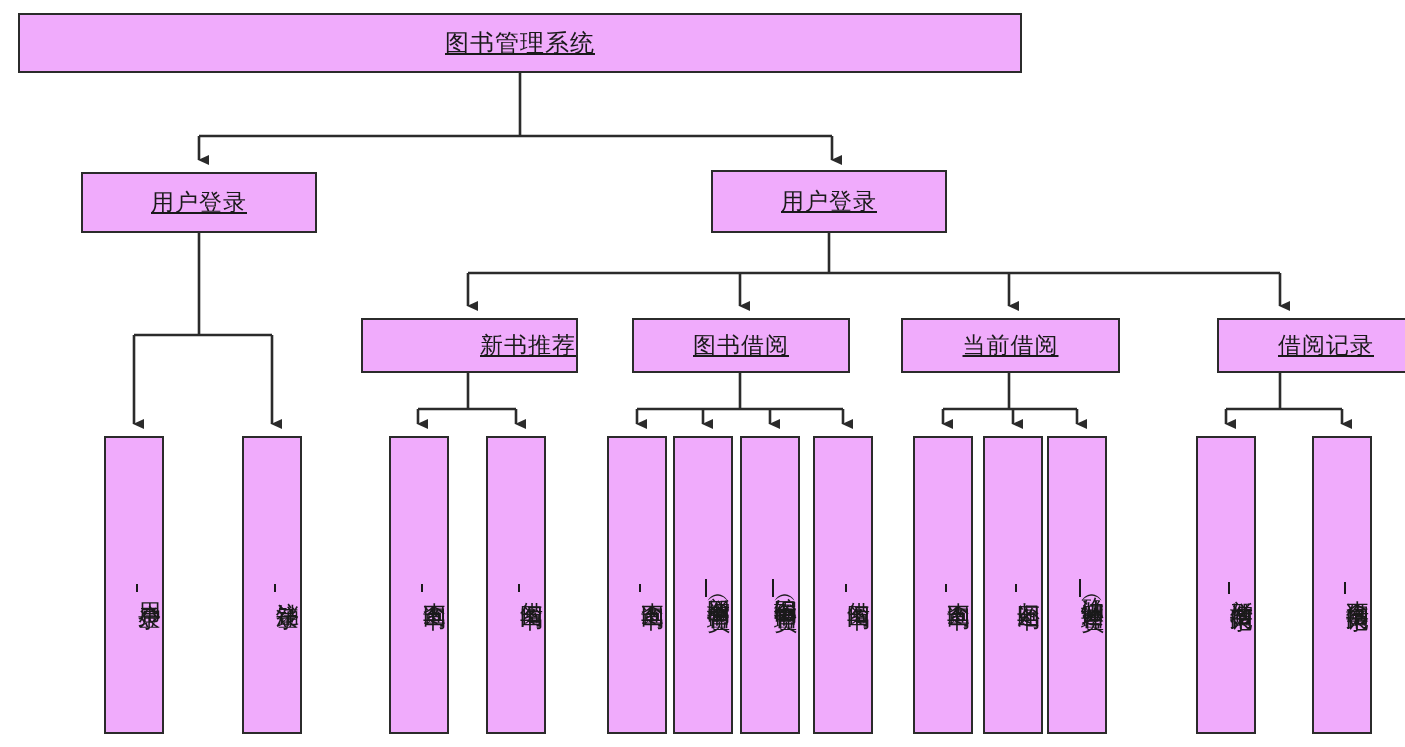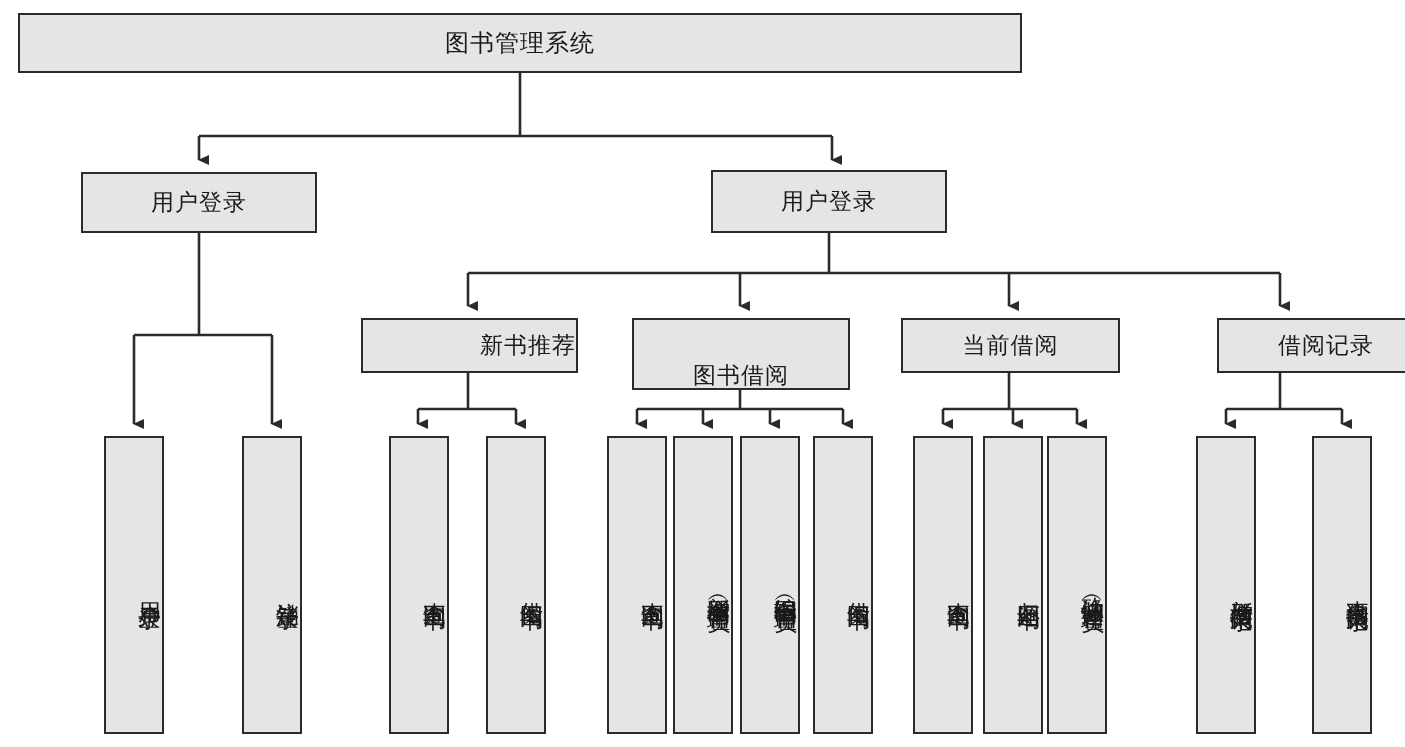--- a/index.html
+++ b/index.html
@@ -21,25 +21,26 @@
     position: absolute;
     left: 0;
     top: 0;
     width: 1405px;
     height: 747px;
   }
   .node {
     position: absolute;
     box-sizing: border-box;
     border: 2.5px solid #2b2b2b;
-    background: #e5e5e5;
+    background: #f0abfc;
     display: flex;
     align-items: center;
     justify-content: center;
     color: #1a1a1a;
+    text-decoration: underline;
   }
   .node-h {
     font-size: 23px;
     letter-spacing: 1px;
     line-height: 1.1;
   }
   .node-root {
     font-size: 24px;
   }
   .node-v {
@@ -129,21 +130,21 @@
   <div class="node node-h" style="left:81px; top:172px; width:236px; height:61px;">
     <span>用户登录</span>
   </div>
   <div class="node node-h" style="left:711px; top:170px; width:236px; height:63px;">
     <span>用户登录</span>
   </div>
 
   <div class="node node-h" style="left:361px; top:318px; width:217px; height:55px;justify-content:flex-end;">
     <span>新书推荐</span>
   </div>
-  <div class="node node-h" style="left:632px; top:318px; width:218px; height:72px;align-items:flex-end;">
+  <div class="node node-h" style="left:632px; top:318px; width:218px; height:55px;">
     <span>图书借阅</span>
   </div>
   <div class="node node-h" style="left:901px; top:318px; width:219px; height:55px;">
     <span>当前借阅</span>
   </div>
   <div class="node node-h" style="left:1172px; top:318px; width:218px; height:55px;margin-left:45px;">
     <span>借阅记录</span>
   </div>
 
   <div class="node node-v" style="left:104px; top:436px; width:60px; height:298px;">

